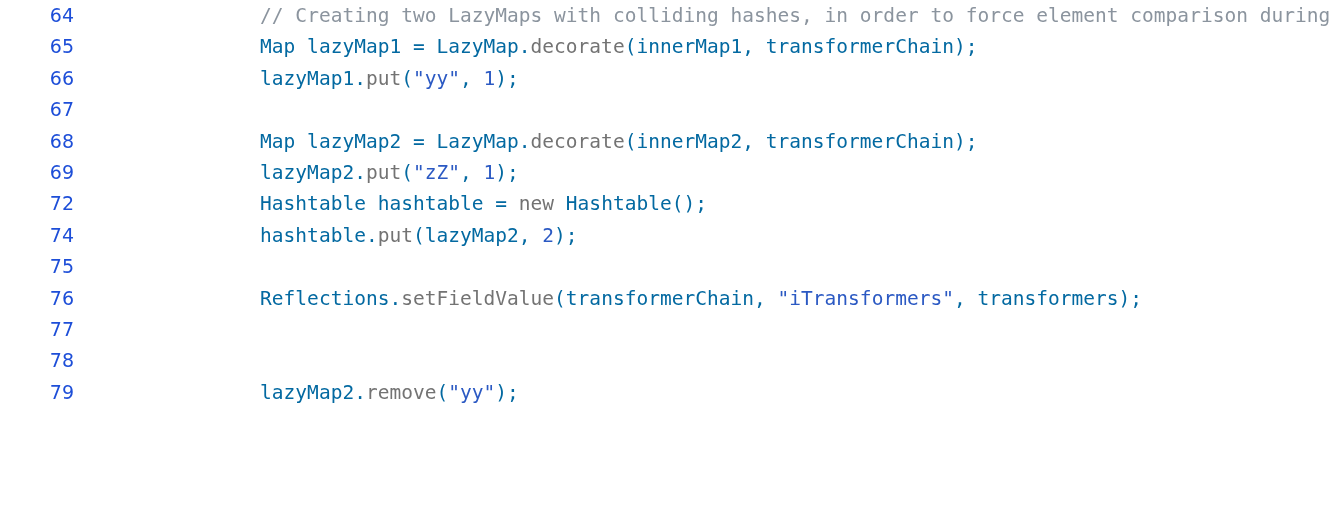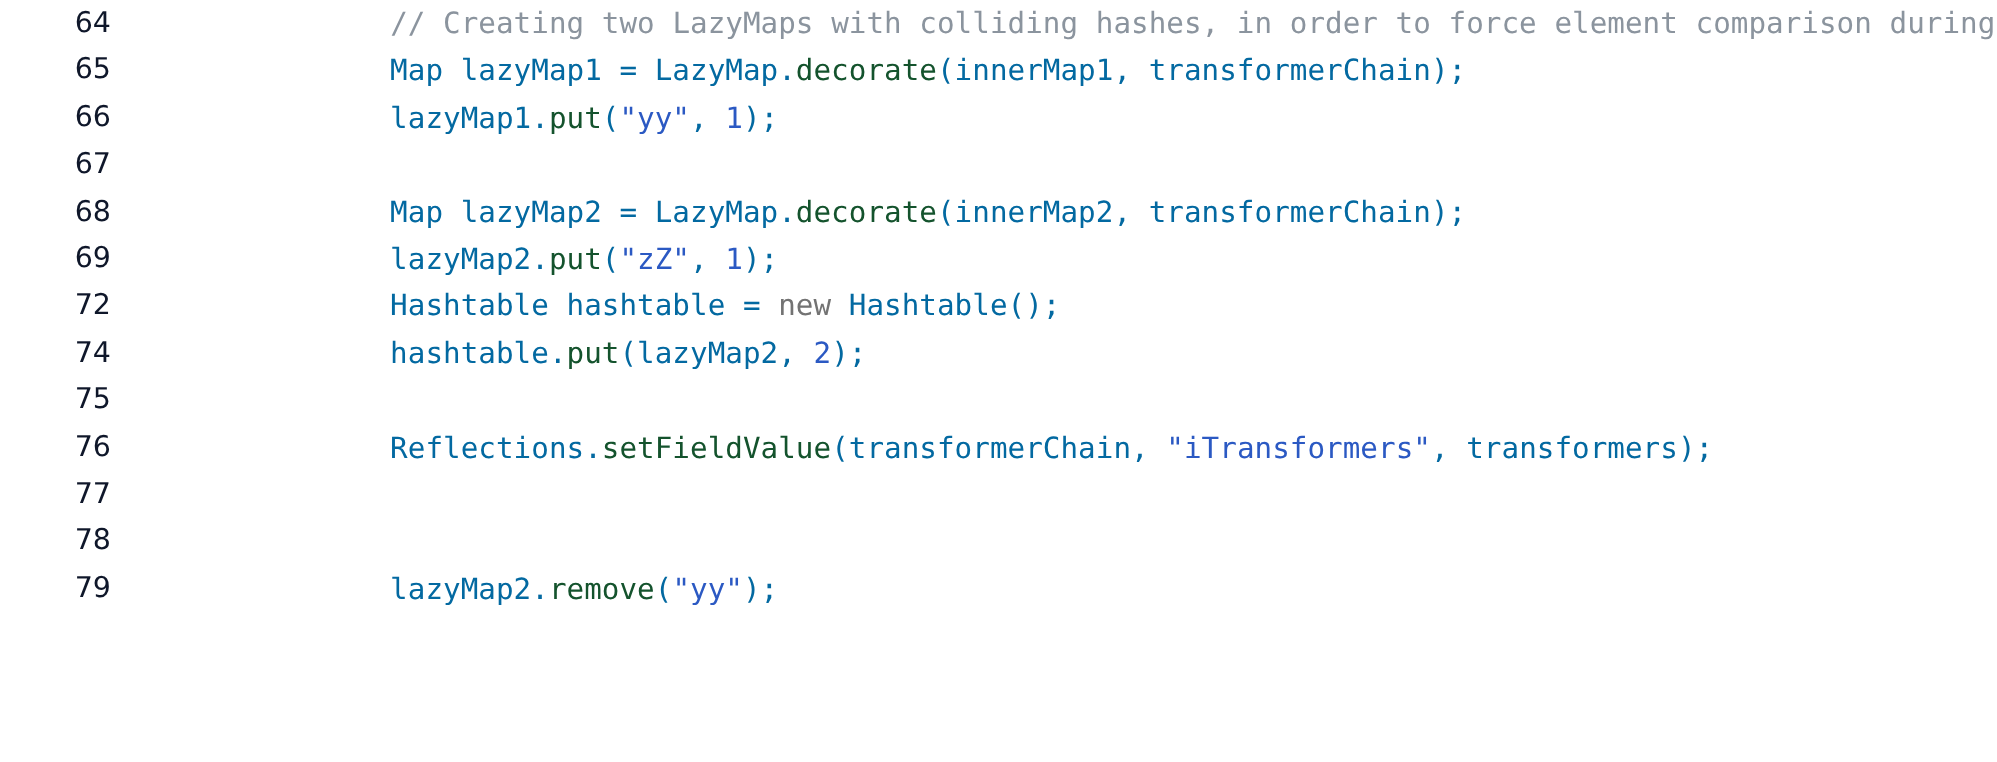--- a/index.html
+++ b/index.html
@@ -25,37 +25,37 @@
     height: 31.4px;
     white-space: pre;
     font-size: 19.5px;
     line-height: 31.4px;
   }
   .line-number {
     width: 74px;
     min-width: 74px;
     text-align: right;
     padding-right: 0px;
-    color: #0f172a;
+    color: #1d4ed8;
     font-size: 19px;
     font-family: "DejaVu Sans", "Liberation Sans", sans-serif;
     user-select: none;
     box-sizing: border-box;
   }
   .line-content {
     padding-left: 92px;
     color: #1f2328;
     white-space: pre;
     flex: 1;
     overflow: hidden;
     letter-spacing: 0.02px;
   }
   .tok-comment { color: #8b949e; }
   .tok-plain   { color: #0369a1; }
-  .tok-method  { color: #14532d; }
+  .tok-method  { color: #737373; }
   .tok-keyword { color: #737373; }
   .tok-number  { color: #2b59c3; }
   .tok-string  { color: #2b59c3; }
 </style>
 </head>
 <body>
 
 <div id="code-viewer">
   <div id="code-lines">
       <div class="code-line"><span class="line-number">64</span><span class="line-content"><span class="tok-plain">        </span><span class="tok-comment">// Creating two LazyMaps with colliding hashes, in order to force element comparison during readObject</span></span></div>

